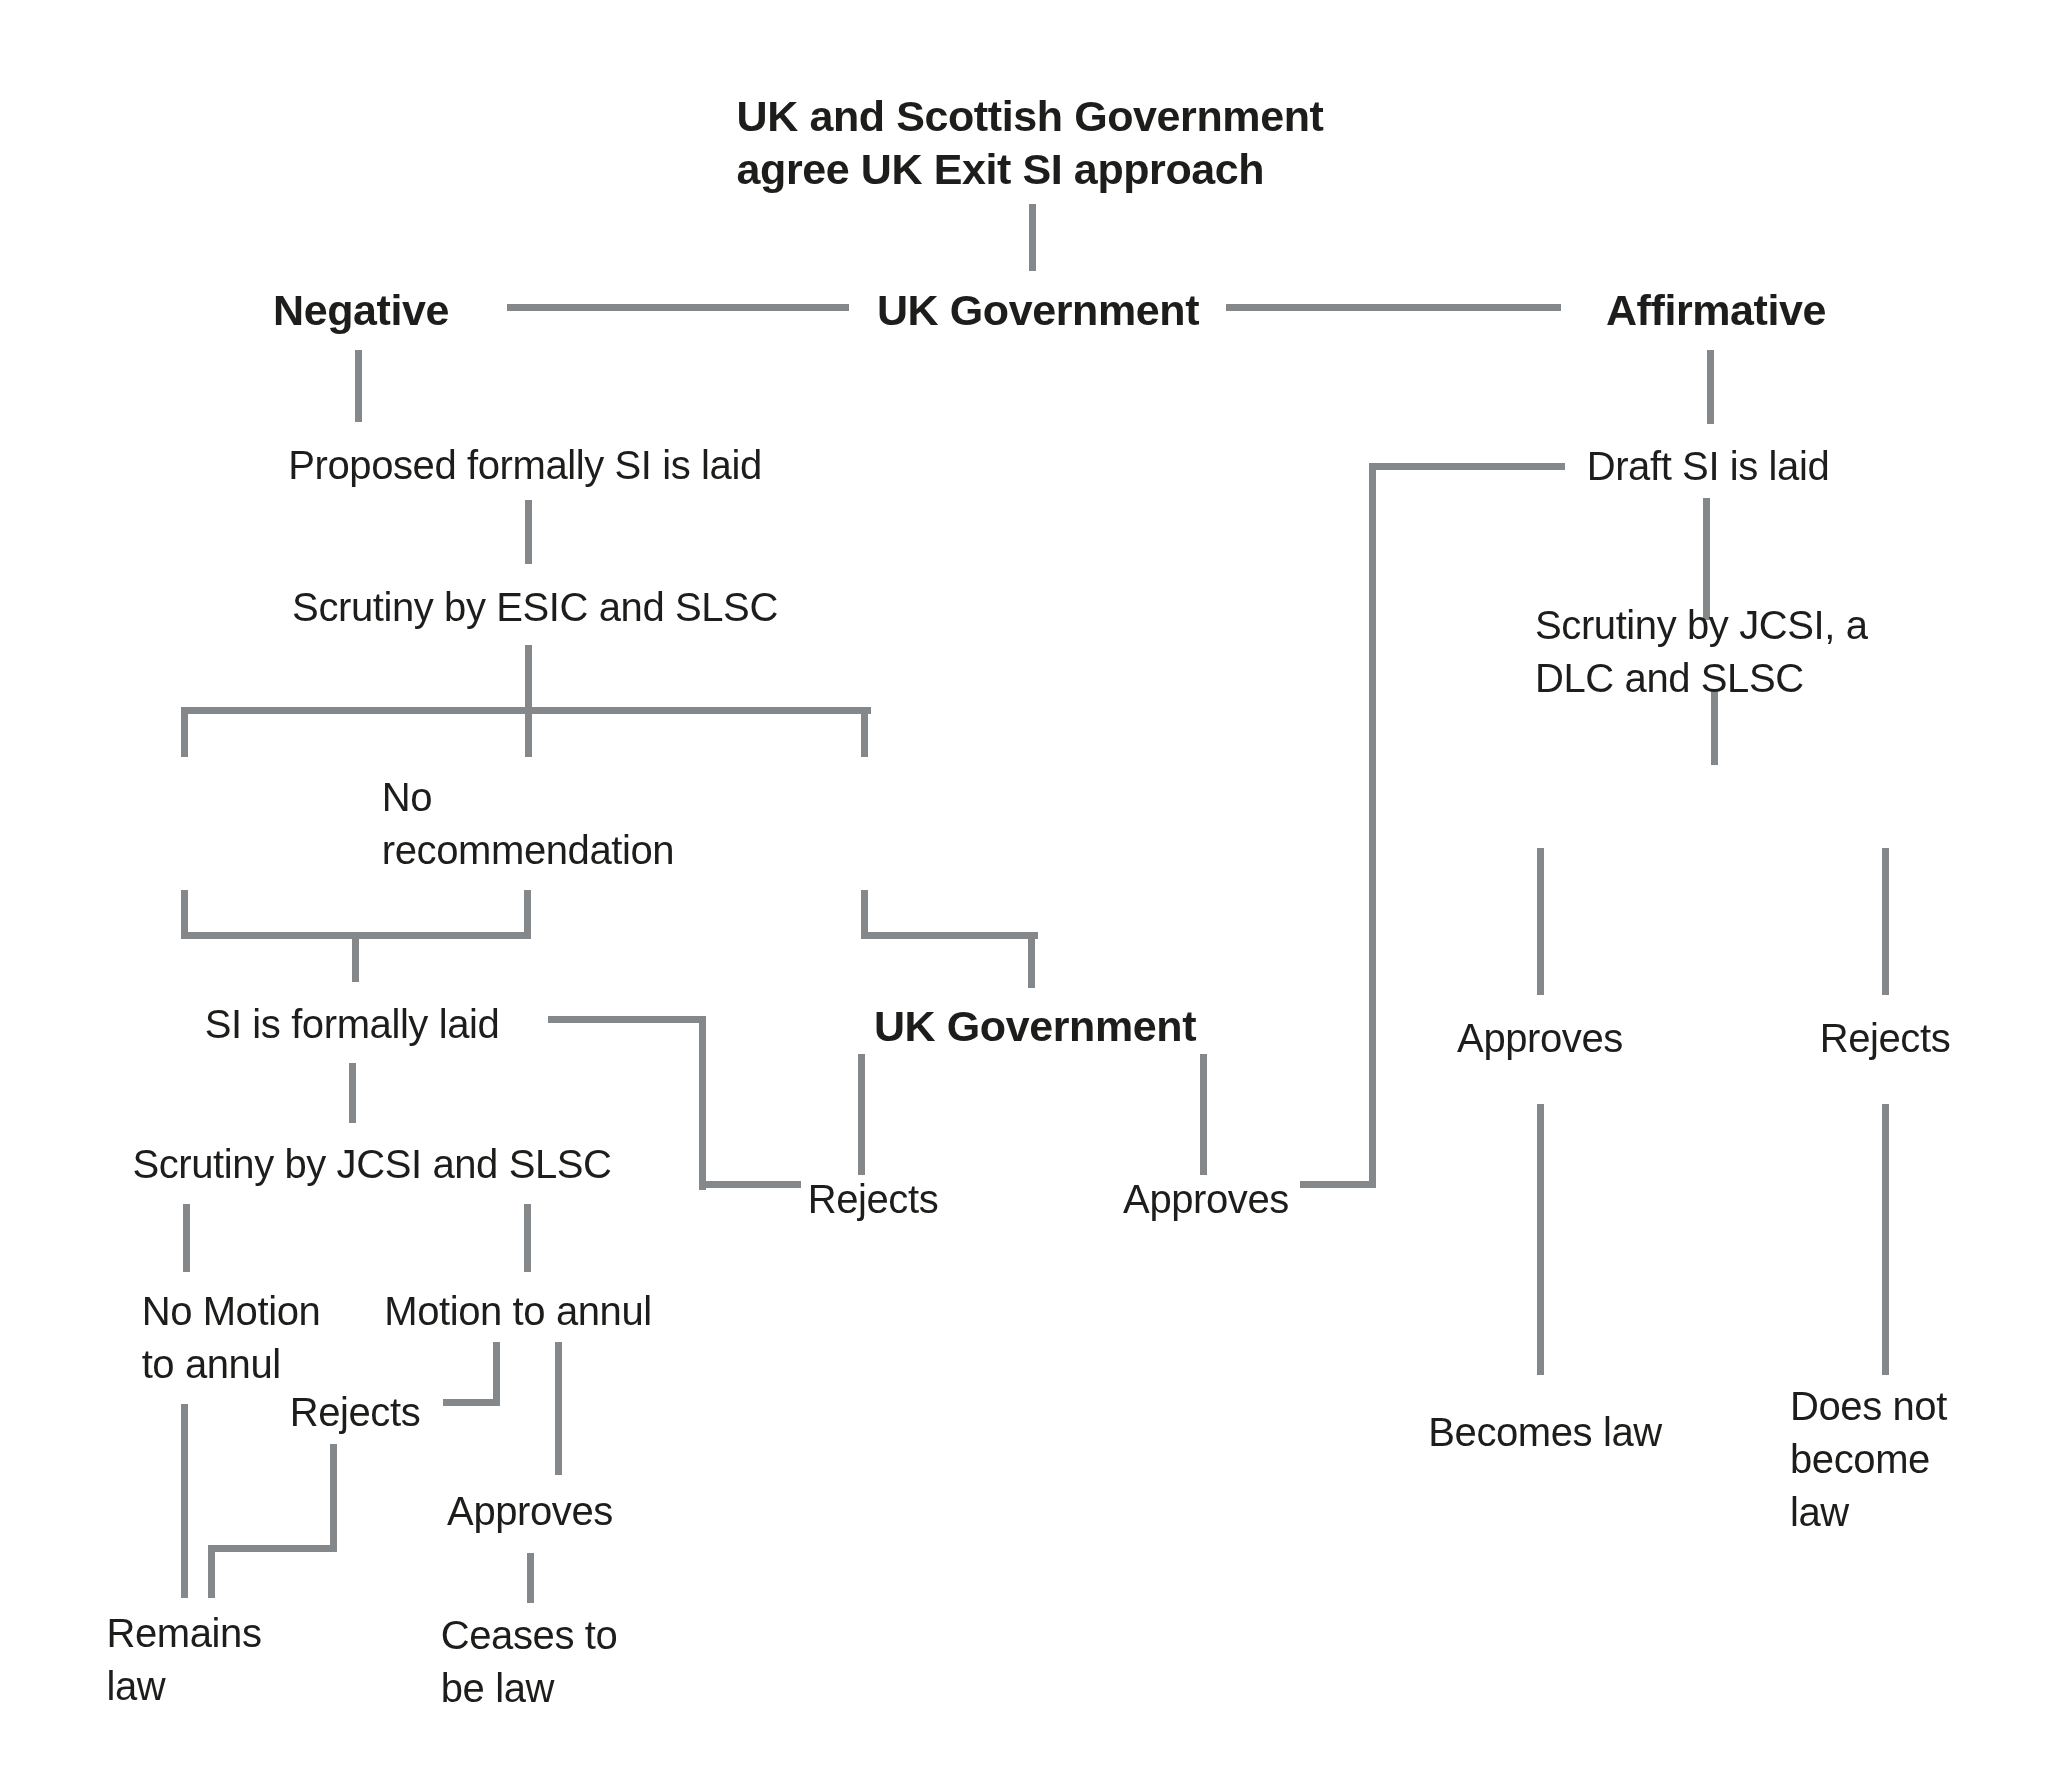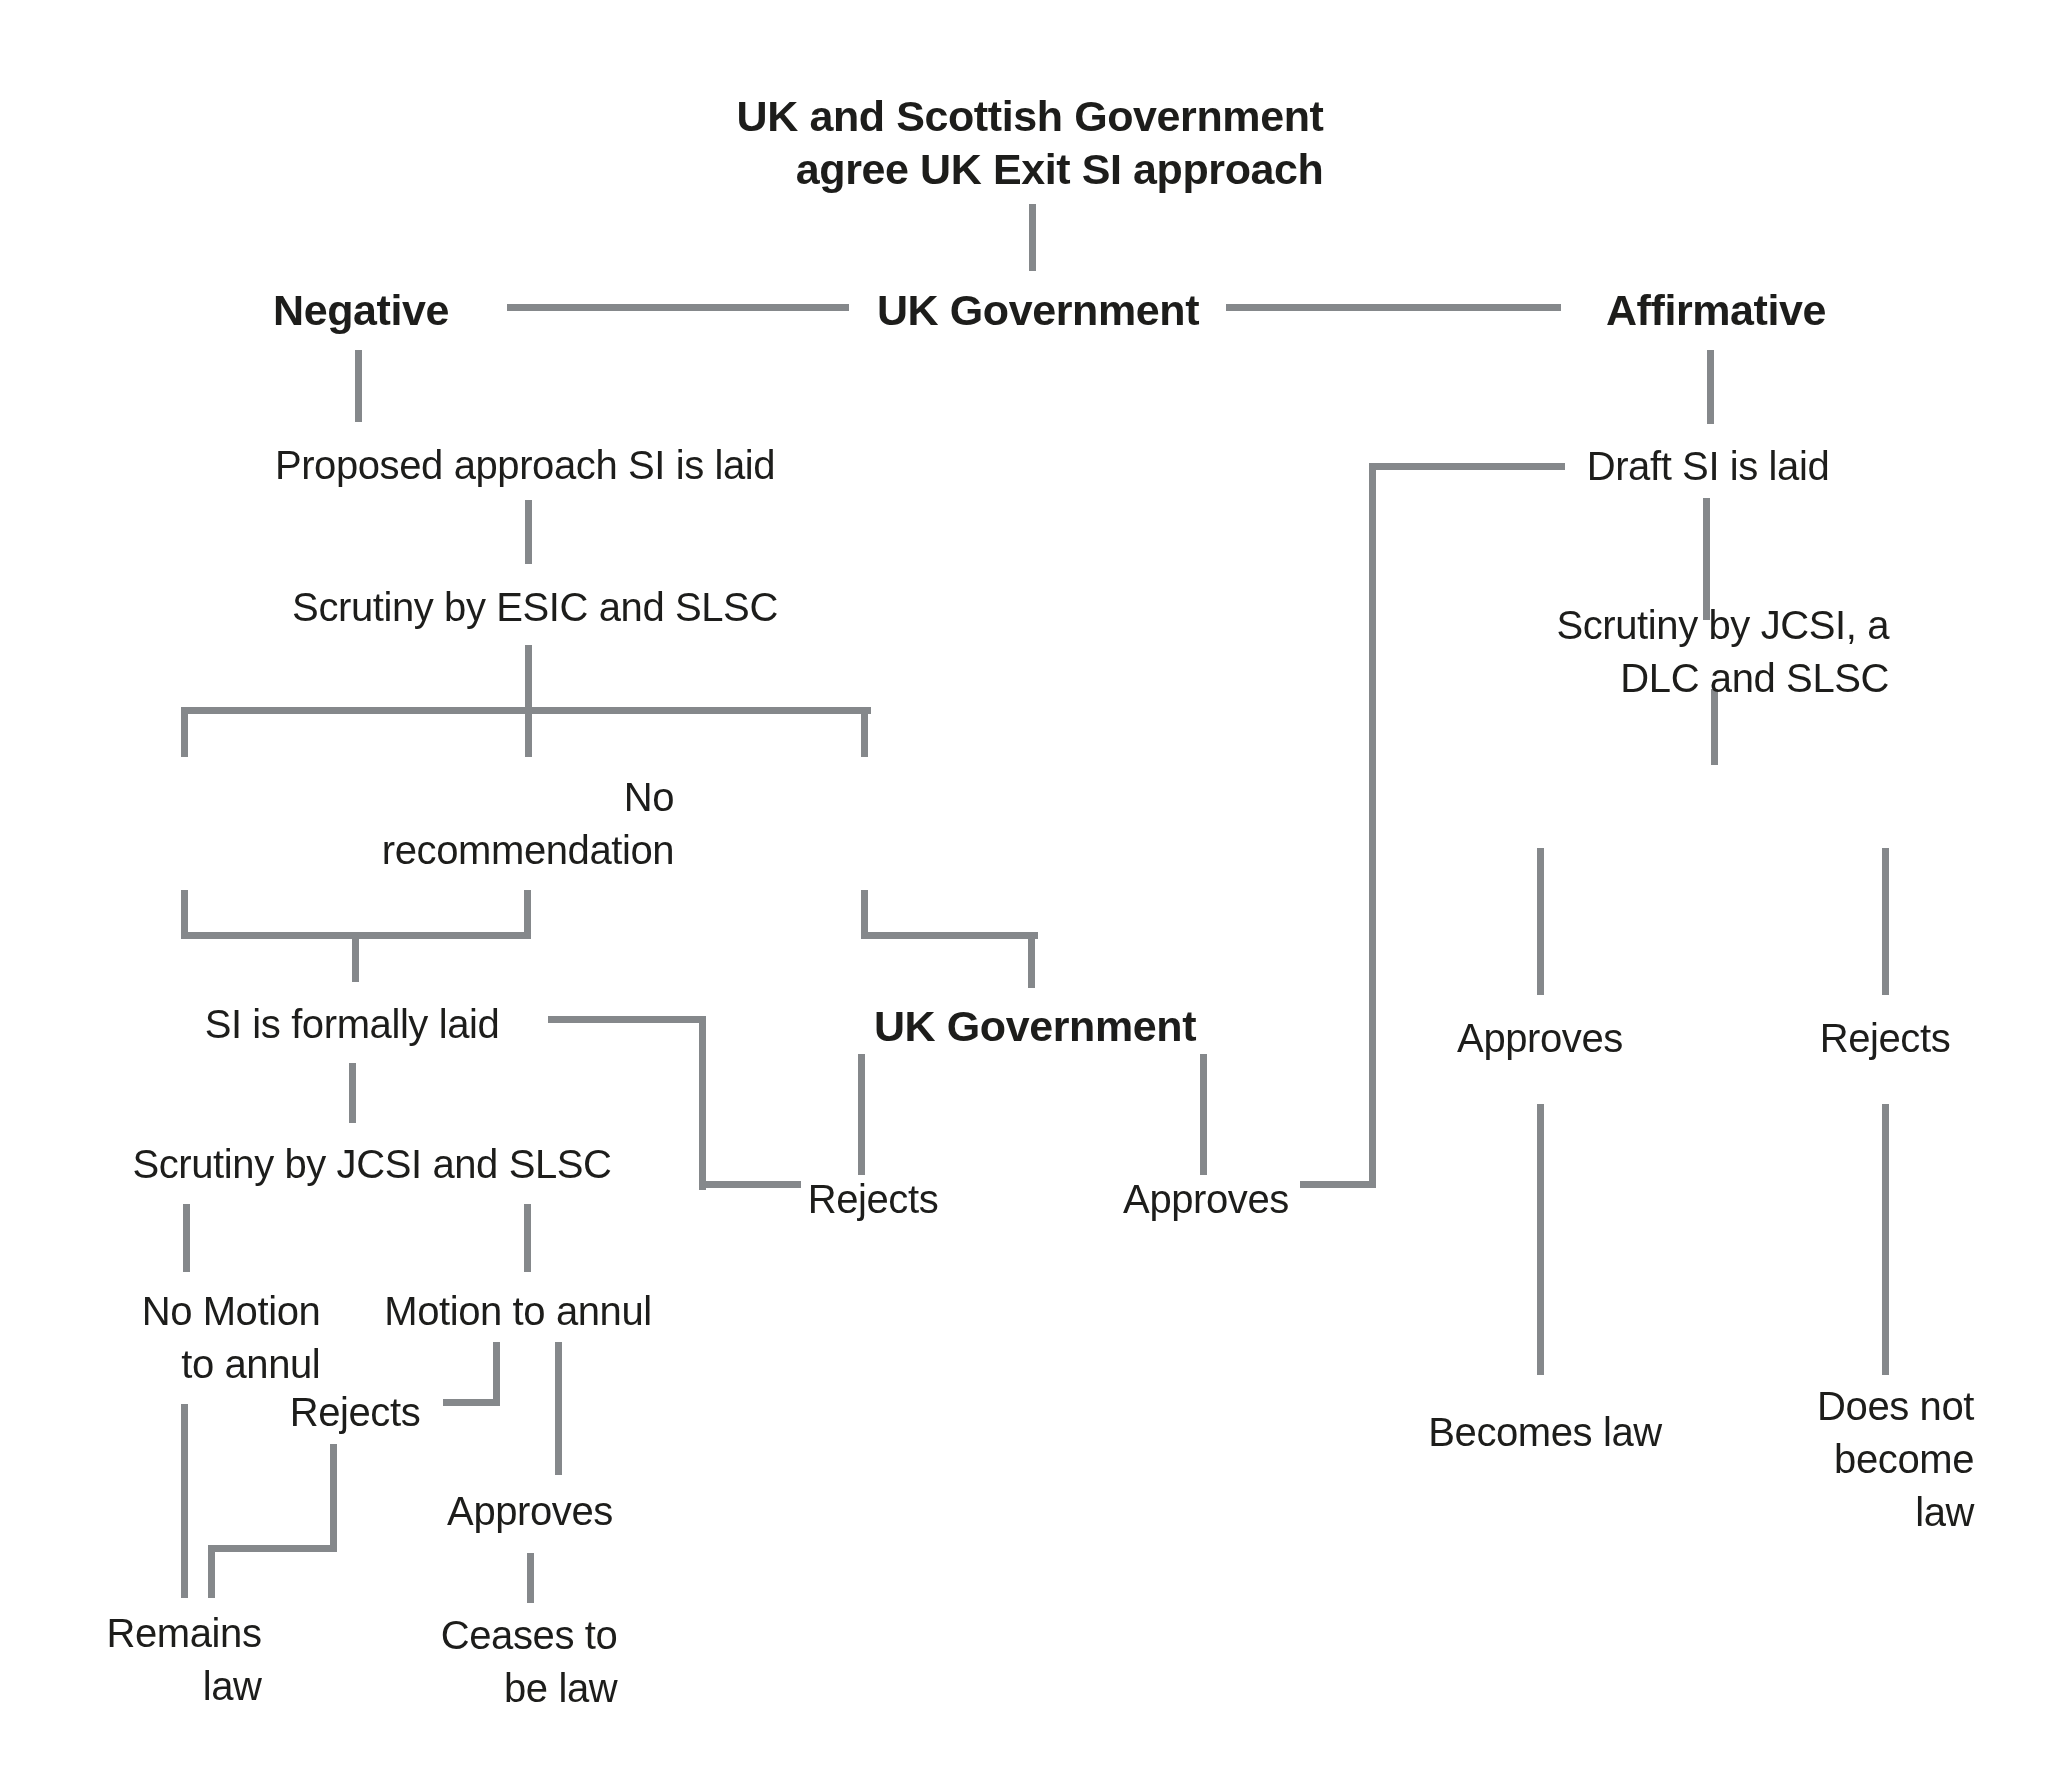--- a/index.html
+++ b/index.html
@@ -2,21 +2,21 @@
 <html style="font-size:12.4px"><head>
 <meta charset="utf-8">
 <style>
   html,body{margin:0;padding:0;background:#fff;}
   .stage{
     position:relative;width:2066px;height:1776px;background:#fff;
     font-family:"Liberation Sans",sans-serif;color:#1D1D1B;overflow:hidden;
   }
   .node{
     position:absolute;transform:translate(-50%,-50%);
-    white-space:pre-line;text-align:right;
+    white-space:pre-line;text-align:left;
     font-size:40px;line-height:53px;letter-spacing:-0.4px;
   }
   .node.bold{font-weight:700;font-size:43px;line-height:53px;}
   .edge{position:absolute;background:#85888B;}
 </style>
 </head>
 <body>
 
 <div class="stage" style="background: rgb(255, 255, 255); color: rgb(29, 29, 27);">
 
@@ -62,21 +62,21 @@
   <div class="edge" style="left: 208px; top: 1545px; width: 129px; height: 7px; background: rgb(133, 136, 139);"></div>
   <div class="edge" style="left: 208px; top: 1545px; width: 7px; height: 53px; background: rgb(133, 136, 139);"></div>
   <div class="edge" style="left: 181px; top: 1404px; width: 7px; height: 194px; background: rgb(133, 136, 139);"></div>
   <div class="edge" style="left: 527px; top: 1553px; width: 7px; height: 50px; background: rgb(133, 136, 139);"></div>
 
   <div class="node bold" style="left:1030px;top:143px;">UK and Scottish Government
 agree UK Exit SI approach</div>
   <div class="node bold" style="left:361px;top:310px;">Negative</div>
   <div class="node bold" style="left:1038px;top:310px;">UK Government</div>
   <div class="node bold" style="left:1716px;top:310px;">Affirmative</div>
-  <div class="node" style="left:525px;top:465px;">Proposed approach SI is laid</div>
+  <div class="node" style="left:525px;top:465px;">Proposed formally SI is laid</div>
   <div class="node" style="left:535px;top:607px;">Scrutiny by ESIC and SLSC</div>
   <div class="node" style="left:528px;top:824px;">No
 recommendation</div>
   <div class="node" style="left:352px;top:1024px;">SI is formally laid</div>
   <div class="node bold" style="left:1035px;top:1026px;">UK Government</div>
   <div class="node" style="left:873px;top:1199px;">Rejects</div>
   <div class="node" style="left:1206px;top:1199px;">Approves</div>
   <div class="node" style="left:372px;top:1164px;">Scrutiny by JCSI and SLSC</div>
   <div class="node" style="left:187px;top:1338px;margin-left:44px;">No Motion
 to annul</div>

